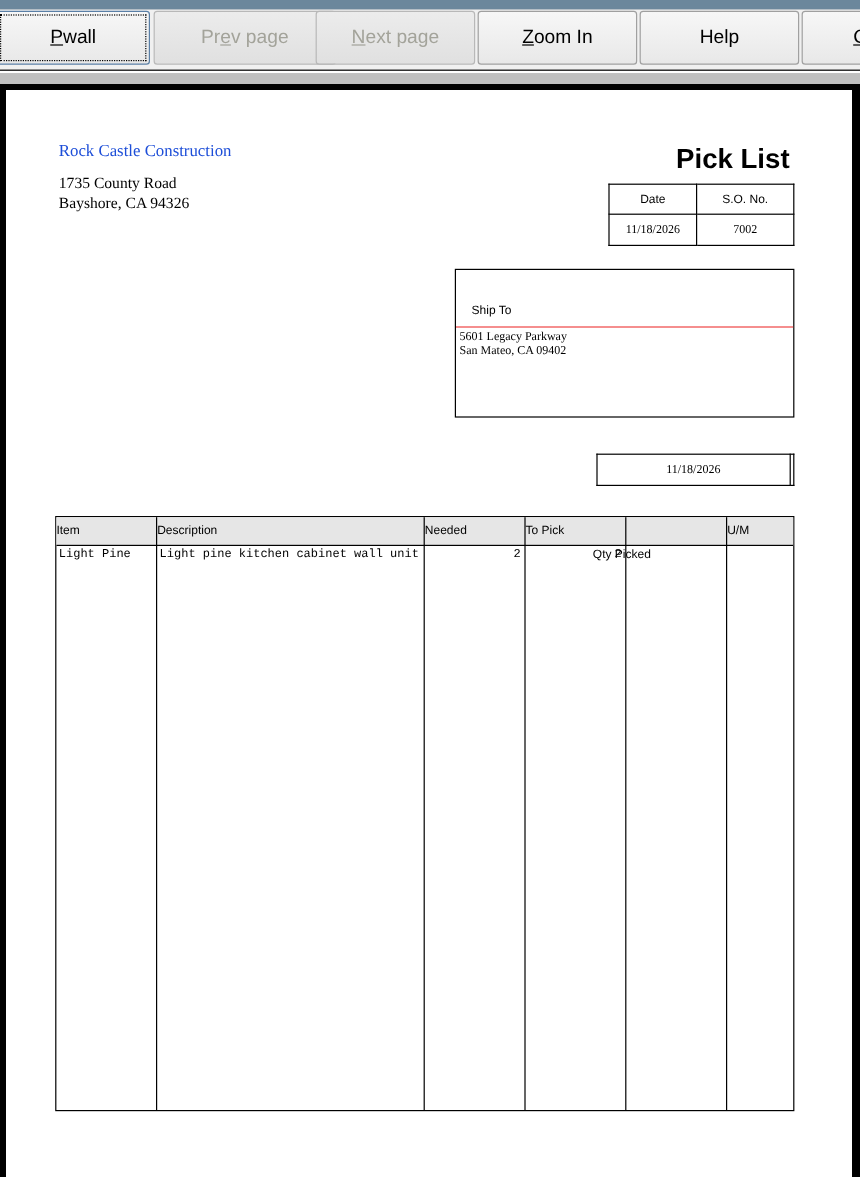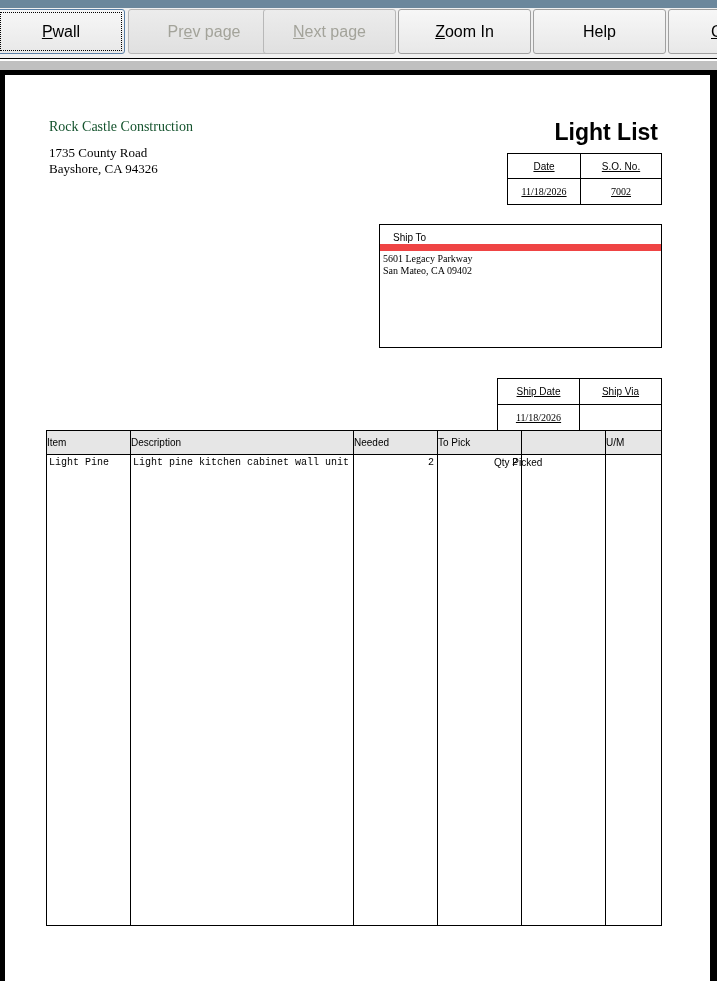--- a/index.html
+++ b/index.html
@@ -26,31 +26,31 @@
     border: 1px dotted #000;
   }
   .tbtn u { text-decoration: underline; }
   .sep { position: absolute; left: 0; top: 58px; width: 717px; height: 3px; background: #fff; border-top: 1px solid #000; box-sizing: border-box;}
   .gray { position: absolute; left: 0; top: 61px; width: 717px; height: 9px; background: #c0c0c0; }
   .page-frame { position: absolute; left: 0; top: 70px; width: 717px; height: 911px; background: #000; }
   .page { position: absolute; left: 5px; top: 75px; width: 705px; height: 906px; background: #fff; }
 
   .serif { font-family: "Liberation Serif", serif; }
   .abs { position: absolute; }
-  .company { left: 49px; top: 119px; font-size: 14px; color: #14532d; text-align: right; }
+  .company { left: 49px; top: 119px; font-size: 14px; color: #1d4ed8; text-align: right; }
   .addr { left: 49px; top: 145px; font-size: 13px; line-height: 16px; color: #000; }
   .doc-title { right: 59px; top: 119px; font-size: 23px; font-weight: bold; color: #000; position: absolute; }
 
   table.box { position: absolute; border-collapse: collapse; }
-  table.box td { border: 1px solid #000; padding: 0; text-align: center; font-size: 10px; text-decoration: underline; }
+  table.box td { border: 1px solid #000; padding: 0; text-align: center; font-size: 10px; }
   .lbl { font-family: "Liberation Sans", sans-serif; }
   .val { font-family: "Liberation Serif", serif; }
 
   .shipto { position: absolute; left: 379px; top: 224px; width: 283px; height: 124px; border: 1px solid #000; box-sizing: border-box; }
-  .shipto-hdr { height: 26px; border-bottom: 7px solid #ef4444; font-size: 10px; line-height: 26px; padding-left: 13px; box-sizing: border-box; }
+  .shipto-hdr { height: 26px; border-bottom: 1px solid #ef4444; font-size: 10px; line-height: 26px; padding-left: 13px; box-sizing: border-box; margin-top: 22px; }
   .shipto-body { padding: 2px 3px; font-size: 10px; line-height: 12px; }
 
   .items { position: absolute; left: 46px; top: 430px; width: 616px; height: 496px; border: 1px solid #000; box-sizing: border-box; }
   .items .hdr { position: absolute; left: 0; top: 0; width: 100%; height: 24px; background: #e6e6e6; border-bottom: 1px solid #000; box-sizing: border-box; }
   .col { position: absolute; top: 0; bottom: 0; border-right: 1px solid #000; box-sizing: border-box; }
   .hcell { position: absolute; top: 0; height: 23px; line-height: 23px; font-size: 10px; }
   .cell { position: absolute; top: 26px; font-size: 10px; font-family: Liberation Mono, monospace; }
 </style>
 </head>
 <body>
@@ -90,21 +90,21 @@
 <div class="gray"></div>
 <div class="page-frame"></div>
 <div class="page"></div>
 
 <div class="abs serif company">Rock Castle Construction</div>
 <div class="abs serif addr">
   <div>1735 County Road</div>
   <div>Bayshore, CA 94326</div>
 </div>
 
-<div class="doc-title">Light List</div>
+<div class="doc-title">Pick List</div>
 
 <table class="box" style="left:507px;top:153px;width:155px;">
   <tbody>
       <tr style="height:25px;">
     <td class="lbl" style="width:72px;">Date</td>
     <td class="lbl">S.O. No.</td>
   </tr>
   <tr style="height:26px;">
     <td class="val">11/18/2026</td>
     <td class="val">7002</td>
@@ -115,24 +115,20 @@
 <div class="shipto">
   <div class="shipto-hdr lbl">Ship To</div>
   <div class="shipto-body val">
     <div>5601 Legacy Parkway</div>
     <div>San Mateo, CA 09402</div>
   </div>
 </div>
 
 <table class="box" style="left:497px;top:378px;width:165px;">
   <tbody>
-      <tr style="height:26px;">
-    <td class="lbl" style="width:81px;">Ship Date</td>
-    <td class="lbl">Ship Via</td>
-  </tr>
   <tr style="height:26px;">
     <td class="val">11/18/2026</td>
     <td class="val"></td>
   </tr>
 </tbody>
   </table>
 
 <div class="items">
   <div class="hdr"></div>
   <div class="col" style="left:0;width:84px;"></div>

